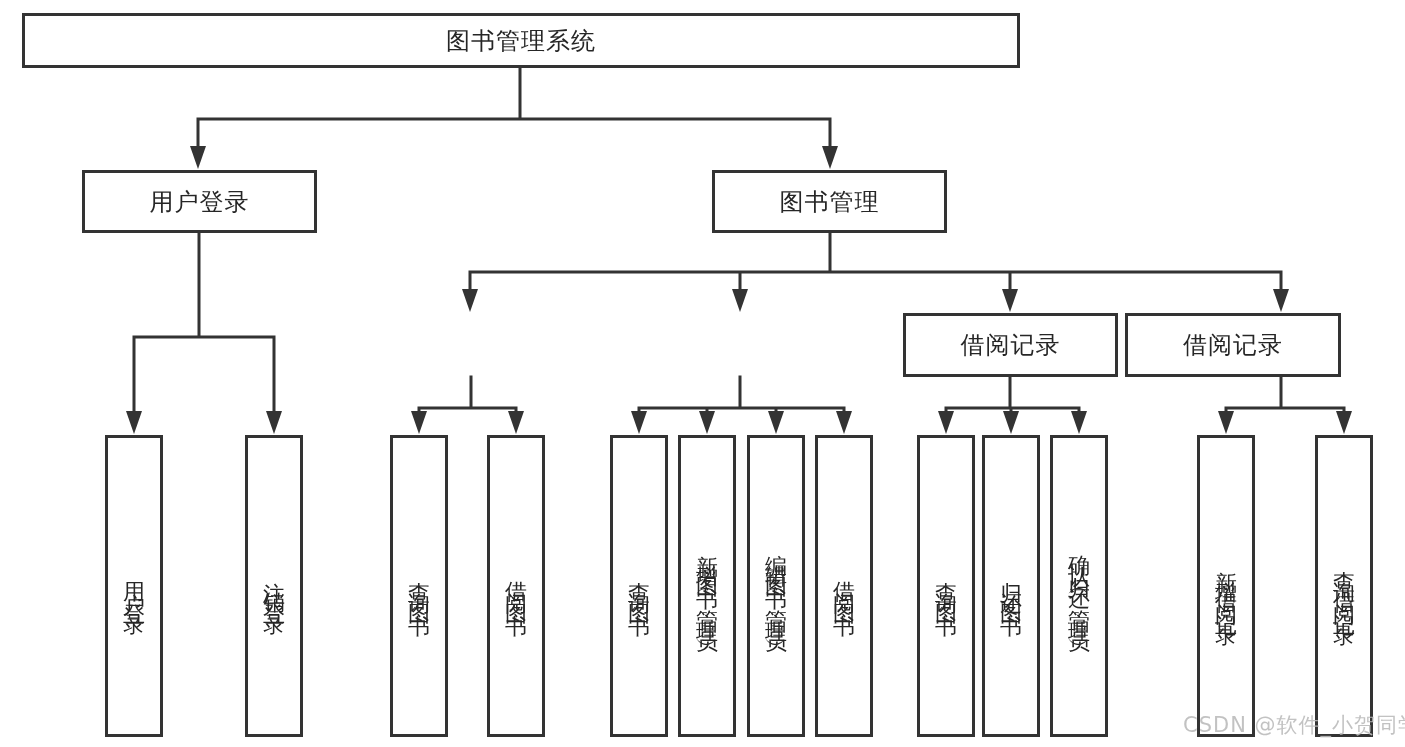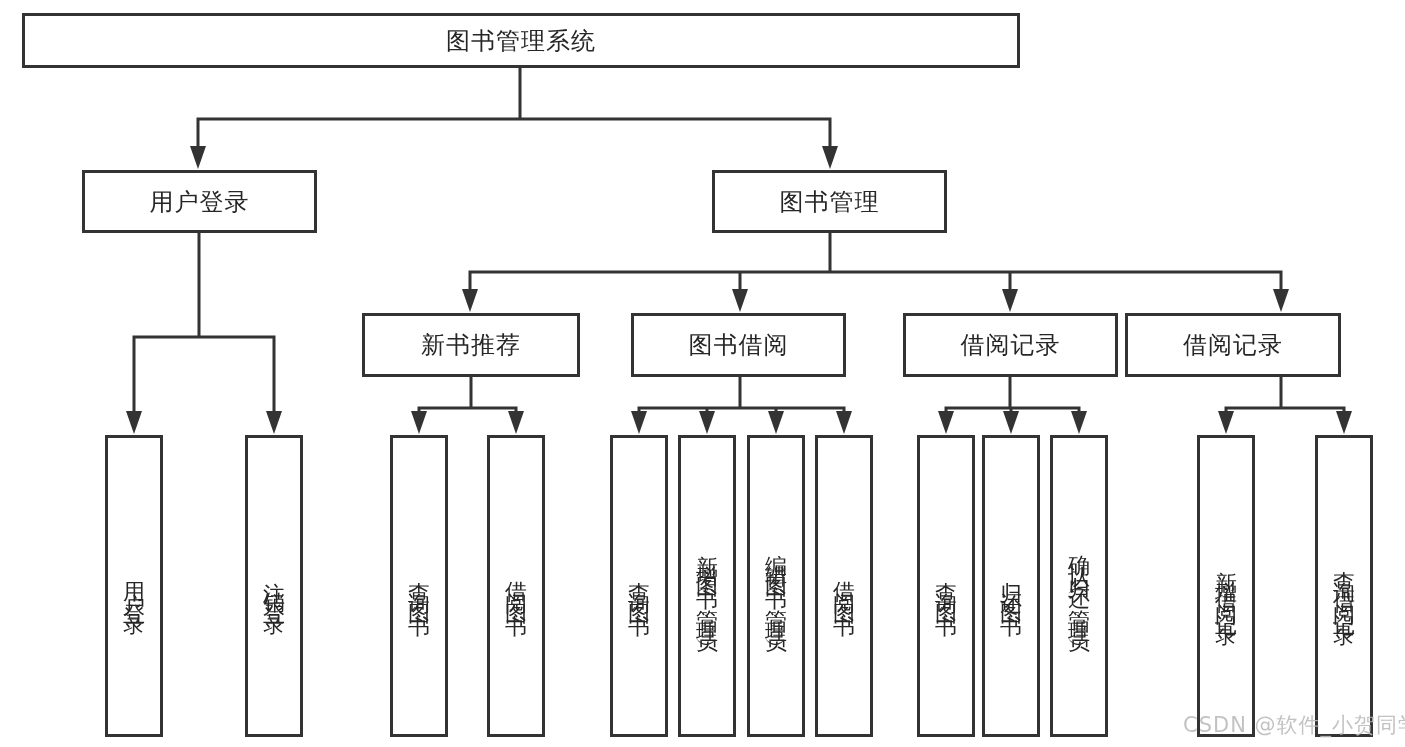--- a/index.html
+++ b/index.html
@@ -112,22 +112,20 @@
     <polygon class="arrow" points="1071,411 1087,411 1079,434"></polygon>
     <polygon class="arrow" points="1218,411 1234,411 1226,434"></polygon>
     <polygon class="arrow" points="1336,411 1352,411 1344,434"></polygon>
   </svg>
 
   <div class="box" style="left:22px;top:13px;width:998px;height:55px;">图书管理系统</div>
 
   <div class="box" style="left:82px;top:170px;width:235px;height:63px;">用户登录</div>
   <div class="box" style="left:712px;top:170px;width:235px;height:63px;">图书管理</div>
 
-  <div class="box" style="left:362px;top:313px;width:218px;height:64px;">新书推荐</div>
-  <div class="box" style="left:631px;top:313px;width:215px;height:64px;">图书借阅</div>
   <div class="box" style="left:903px;top:313px;width:215px;height:64px;">借阅记录</div>
   <div class="box" style="left:1125px;top:313px;width:216px;height:64px;">借阅记录</div>
 
   <div class="vbox" style="left:105px;top:435px;width:58px;height:302px;">
     <span>用户登录</span>
   </div>
   <div class="vbox" style="left:245px;top:435px;width:58px;height:302px;">
     <span>注销登录</span>
   </div>
 

